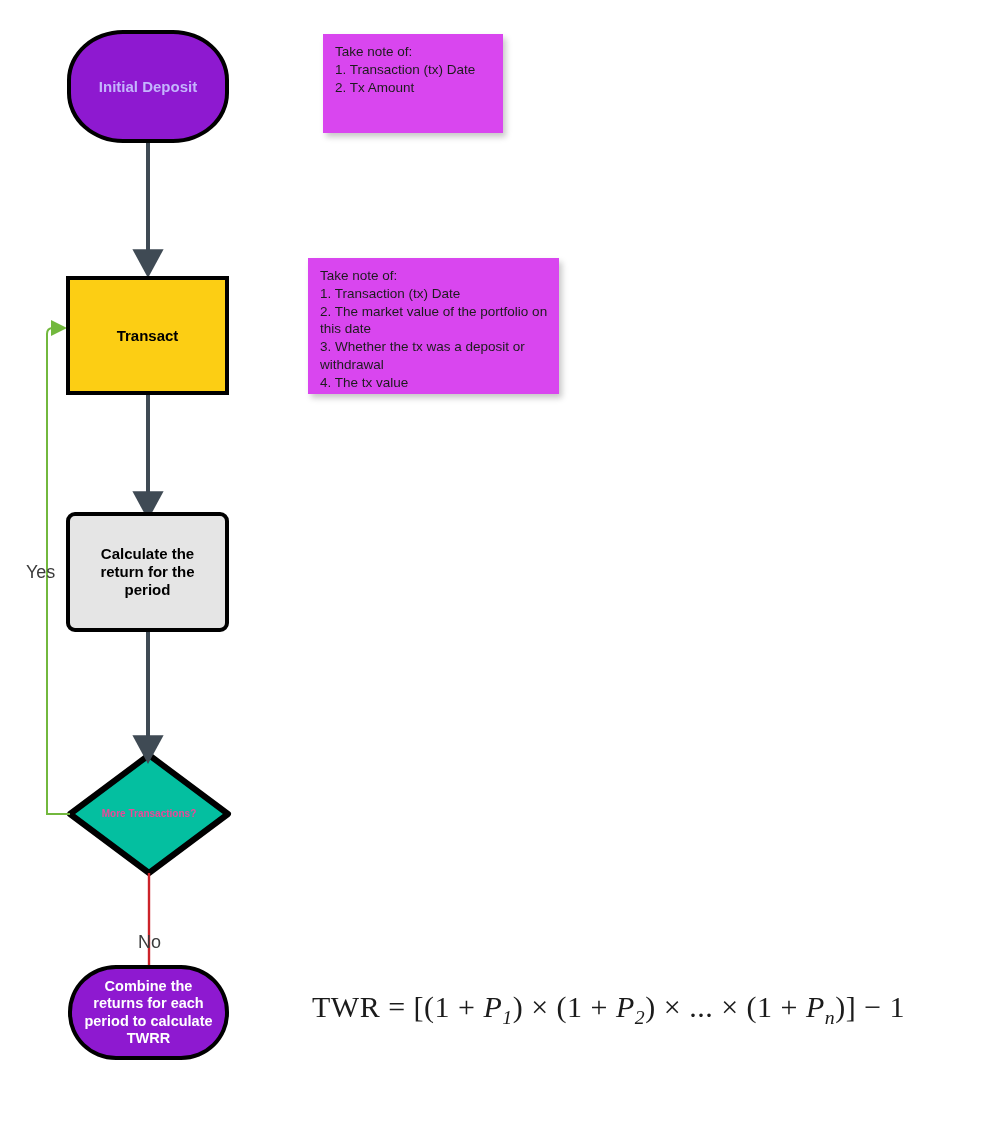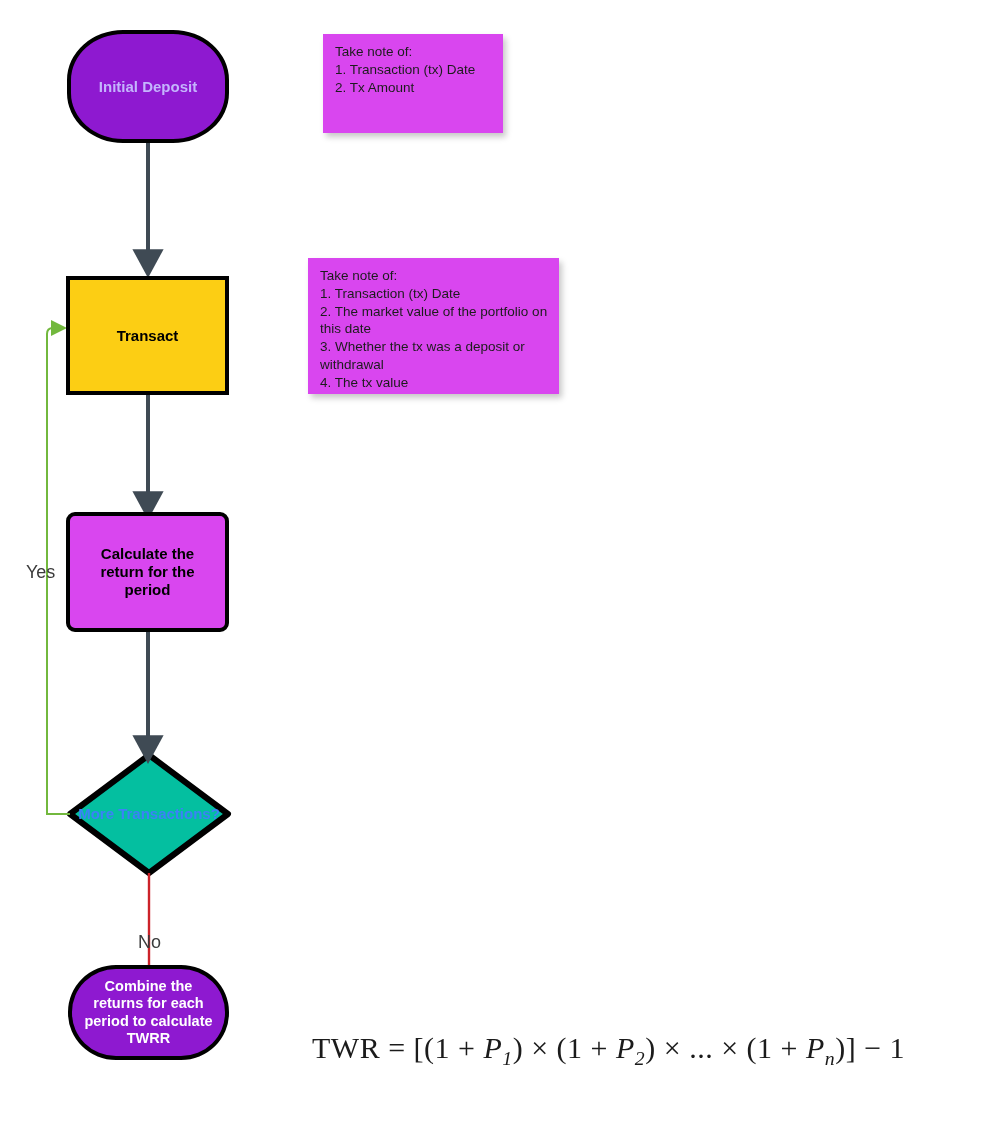--- a/index.html
+++ b/index.html
@@ -55,43 +55,43 @@
     width: 163px; height: 119px;
     background: #FCCE14;
     color: #000000;
     font-size: 15px;
     border-radius: 0;
   }
 
   #node-calculate {
     left: 66px; top: 512px;
     width: 163px; height: 120px;
-    background: #d946ef;
+    background: #e5e5e5;
     color: #000000;
     font-size: 15px;
     border-radius: 9px;
     padding: 0 10px;
   }
 
   #node-decision-wrap {
     position: absolute;
     left: 70px; top: 755px;
     width: 158px; height: 118px;
   }
   #node-decision-label {
     position: absolute;
     left: 0; top: 0;
     width: 158px; height: 118px;
     display: flex;
     align-items: center;
     justify-content: center;
     text-align: center;
-    font-size: 15px;
+    font-size: 10px;
     font-weight: bold;
-    color: #3b82f6;
+    color: #ec4899;
     line-height: 1.2;
     z-index: 3;
   }
 
   #node-twrr {
     left: 68px; top: 965px;
     width: 161px; height: 95px;
     background: #8E19D0;
     color: #ffffff;
     font-size: 14.5px;
@@ -166,21 +166,21 @@
     padding: 3px 4px 0 4px;
     white-space: nowrap;
     width: 100%;
     text-align: center;
     box-sizing: border-box;
   }
   sub { font-size: 0.66em; font-style: italic; }
   .it { font-style: italic; }
 
   #formula-twr {
-    left: 312px; top: 1031px;
+    left: 312px; top: 990px;
     font-size: 30px;
     letter-spacing: 0.5px;
     white-space: nowrap;
   }
 </style>
 </head>
 <body>
 
 <div id="canvas">
 

